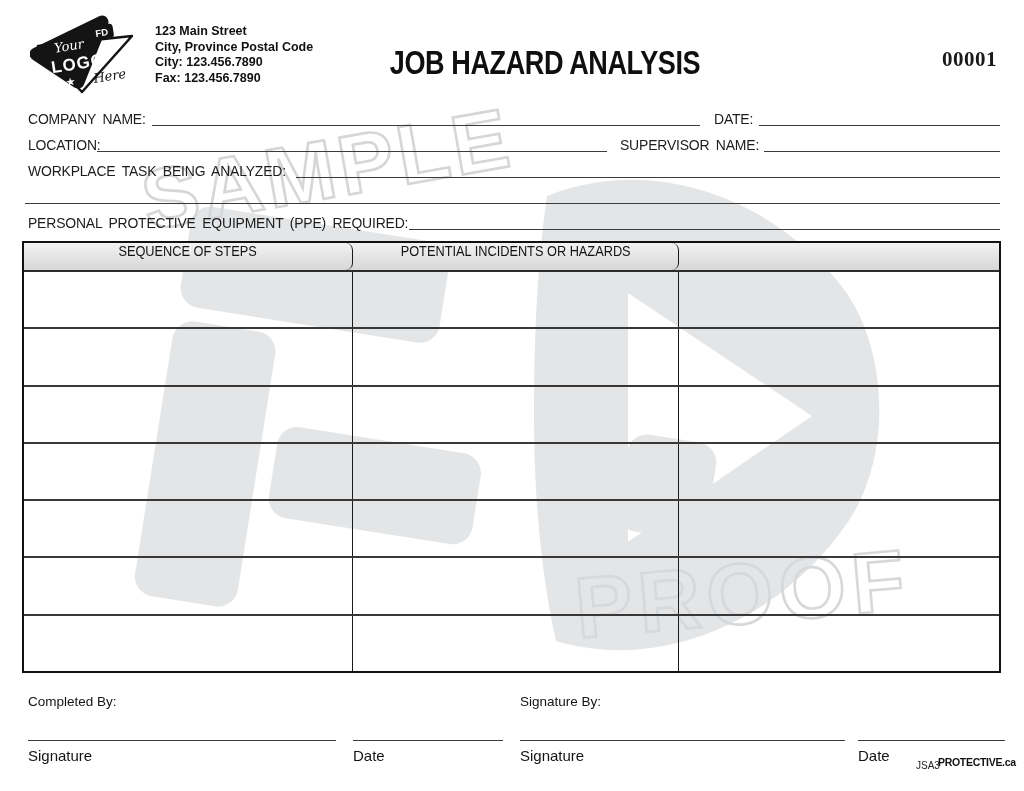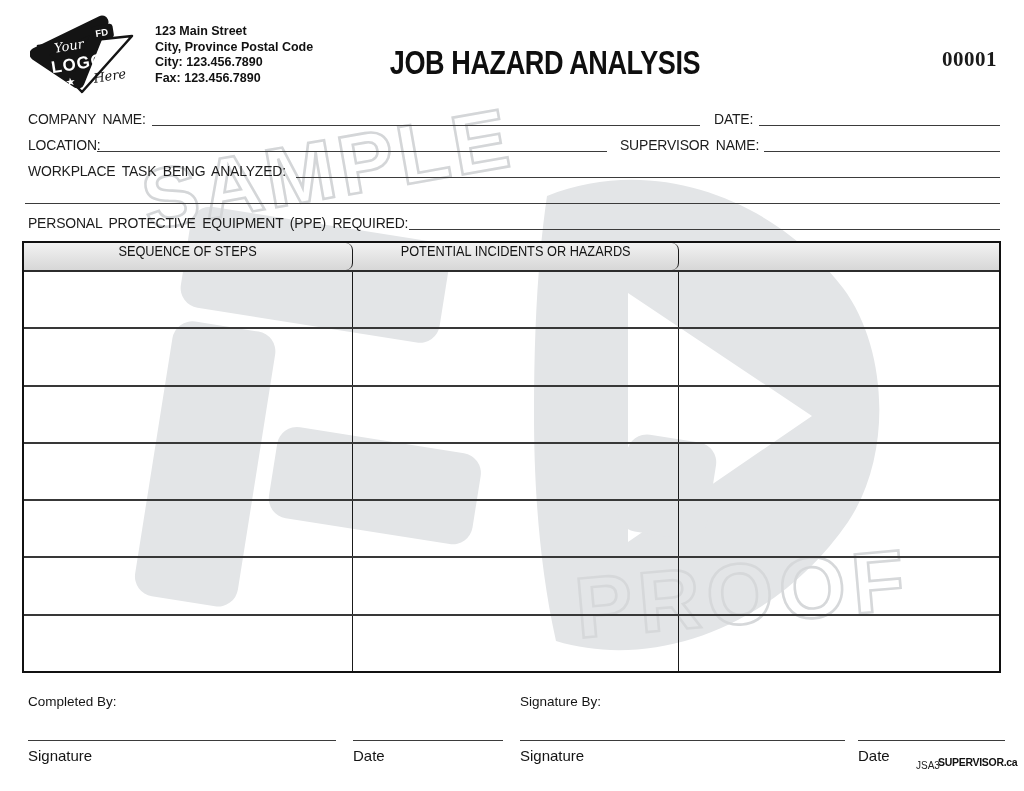--- a/index.html
+++ b/index.html
@@ -149,15 +149,15 @@
   <div class="line" style="left:353px;top:740px;width:150px;"></div>
   <div class="line" style="left:520px;top:740px;width:325px;"></div>
   <div class="line" style="left:858px;top:740px;width:147px;"></div>
 
   <div class="sig-label" style="left:28px;top:747px;">Signature</div>
   <div class="sig-label" style="left:353px;top:747px;">Date</div>
   <div class="sig-label" style="left:520px;top:747px;">Signature</div>
   <div class="sig-label" style="left:858px;top:747px;">Date</div>
 
   <div class="foot-code">JSA3</div>
-  <div class="foot-brand">SUPERVISOR.ca</div>
+  <div class="foot-brand">PROTECTIVE.ca</div>
 
 </div>
 
 </body></html>

